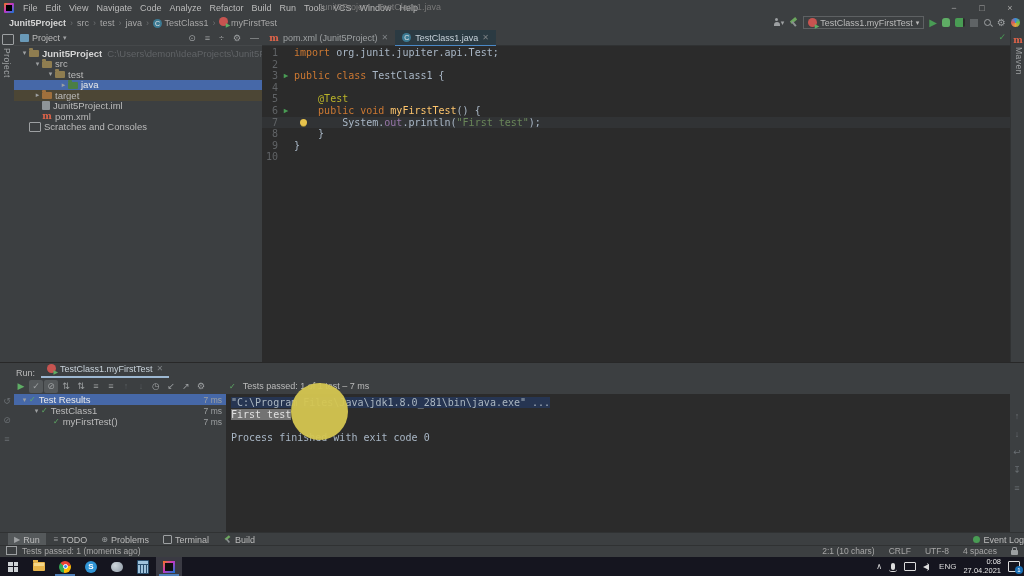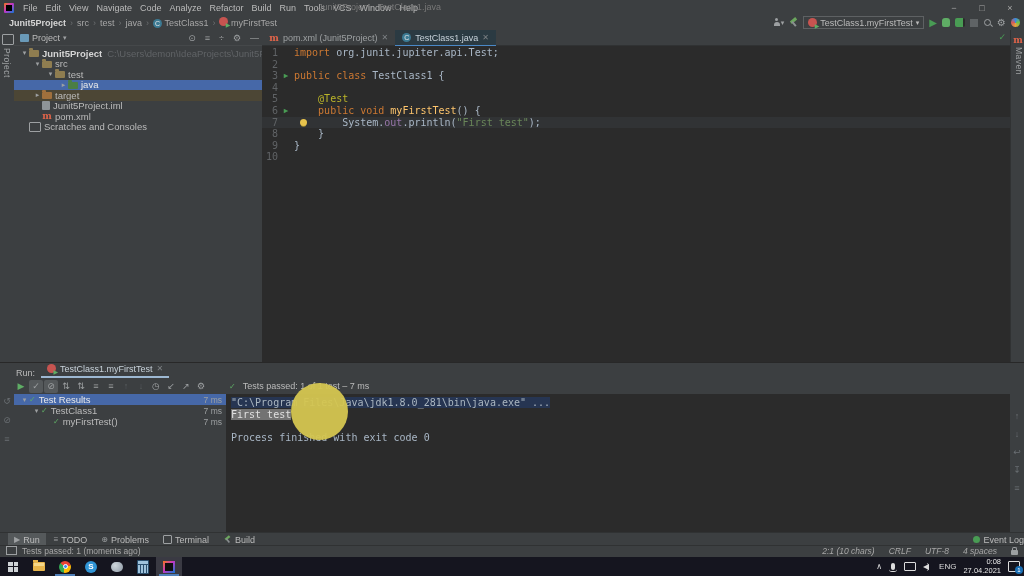--- a/index.html
+++ b/index.html
@@ -111,21 +111,21 @@
          display:flex;align-items:center;font-size:9px;color:#bbbbbb;gap:2px;padding-left:8px;}
   .twitem{display:flex;align-items:center;gap:3px;padding:0 6px;height:13px;}
   .twitem.active{background:#55595b;}
   .twico{font-size:8px;color:#9da0a2;}
   .eventlog{position:absolute;right:8px;display:flex;align-items:center;gap:3px;color:#bbbbbb;}
   .gdot{width:7px;height:7px;border-radius:50%;background:#499c54;}
   
   .statusbar{left:0;top:545px;width:1024px;height:12px;background:#3c3f41;border-top:1px solid #303233;
              display:flex;font-size:8.5px;color:#a7a7a7;}
   .sb-ico{width:9px;height:7px;border:1px solid #9da0a2;margin:0 5px 0 6px;}
-  .sb-right{position:absolute;right:6px;display:flex;gap:14px;align-items:center;font-style:italic;}
+  .sb-right{position:absolute;right:6px;display:flex;gap:14px;align-items:center;}
   .lock{position:relative;width:7px;height:5px;background:#9da0a2;border-radius:1px;margin-top:2px;}
   .lock::before{content:'';position:absolute;left:1px;top:-3px;width:3px;height:3px;border:1px solid #9da0a2;border-bottom:none;border-radius:2px 2px 0 0;}
   
   .taskbar{left:0;top:557px;width:1024px;height:19px;background:#15151f;display:flex;align-items:center;}
   .tslot{width:26px;height:19px;display:flex;align-items:center;justify-content:center;position:relative;}
   .tslot.lined::after{content:'';position:absolute;left:3px;right:3px;bottom:0;height:2px;background:#4f7fb8;}
   .tslot.focused{background:rgba(255,255,255,0.16);}
   .winlogo{width:10px;height:10px;display:grid;grid-template-columns:4.5px 4.5px;grid-template-rows:4.5px 4.5px;gap:1px;}
   .winlogo i{background:#cfd3d6;}
   .expl{position:relative;width:12px;height:9px;background:#e8b64c;border-radius:1px;}

